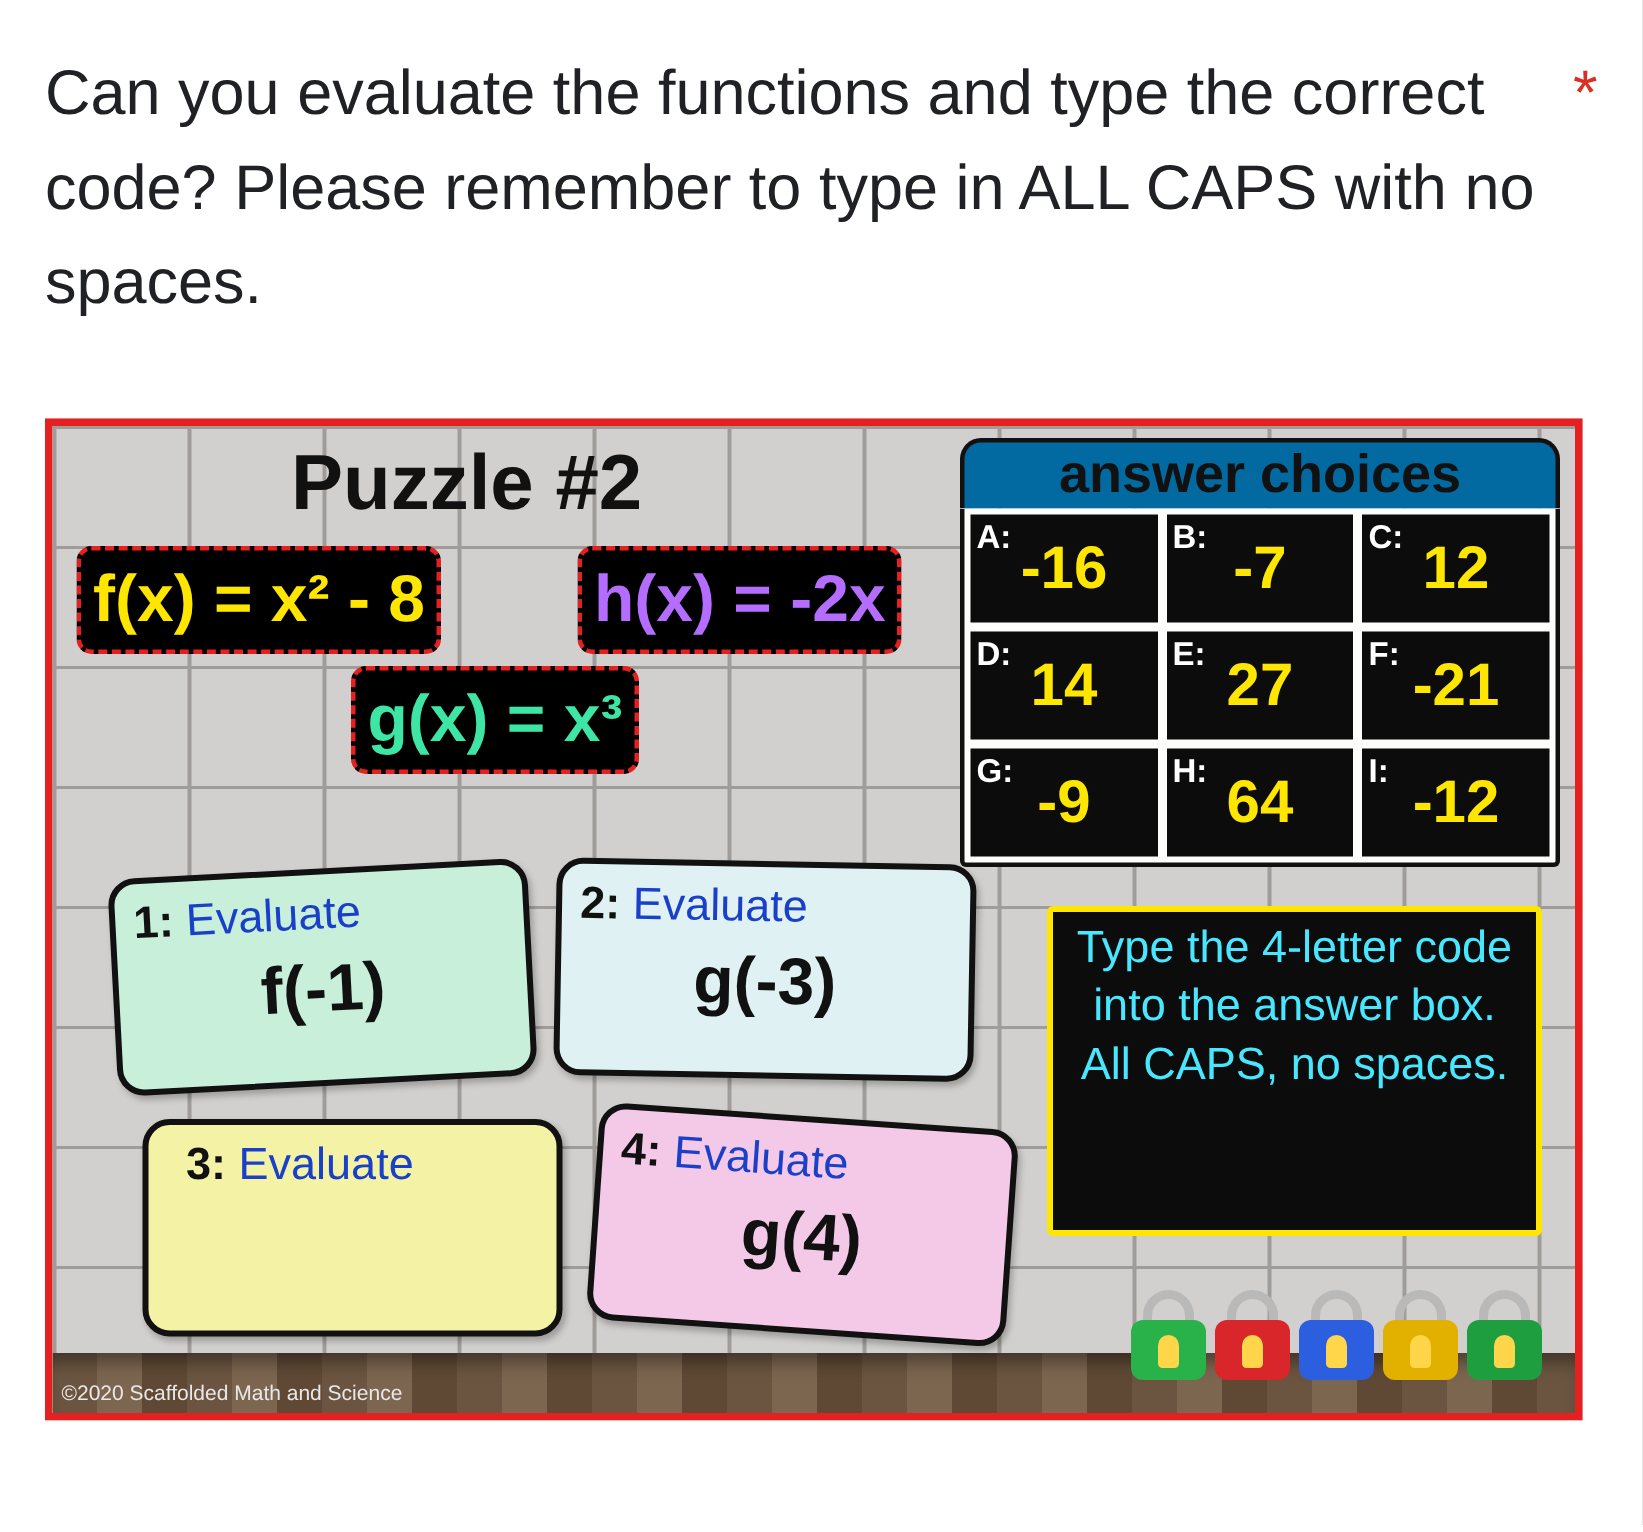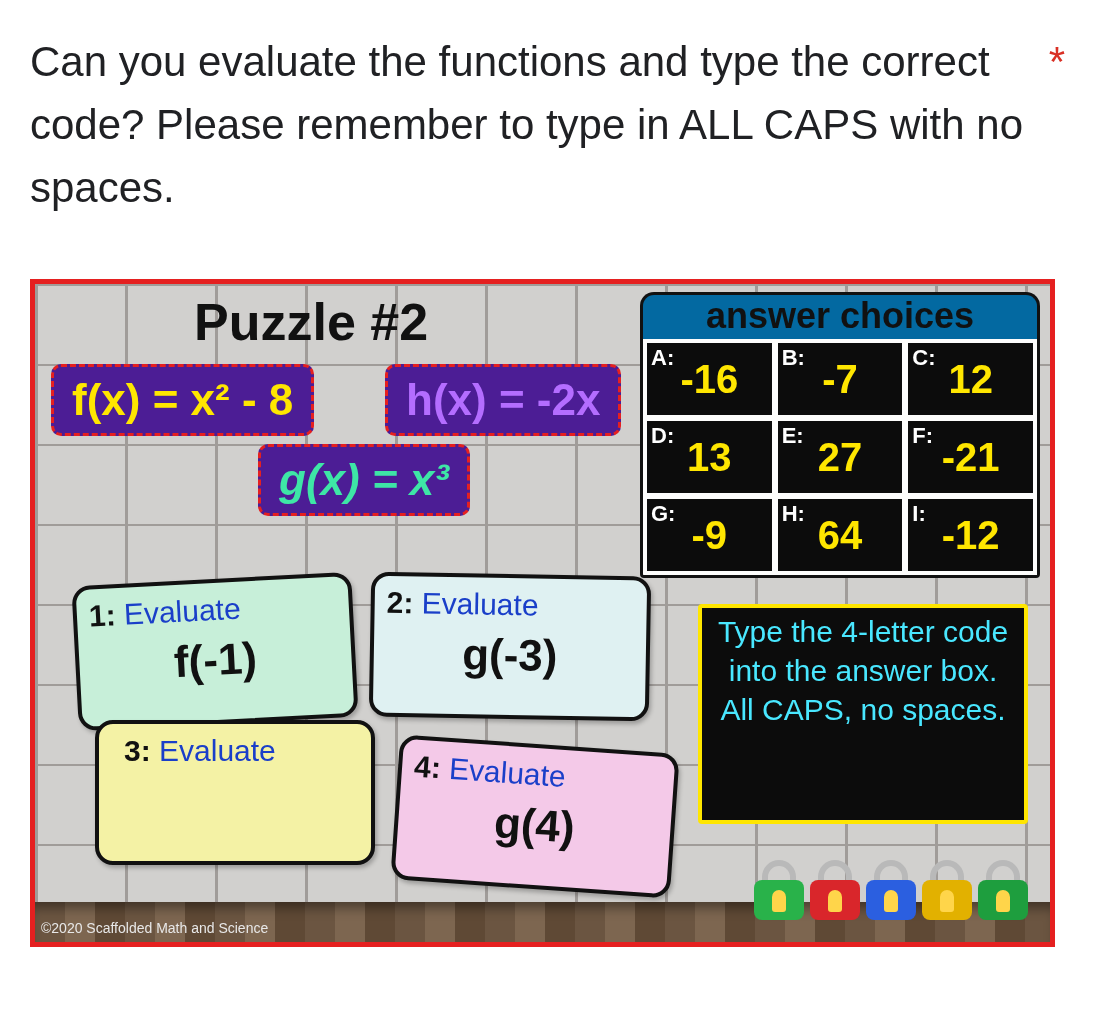--- a/index.html
+++ b/index.html
@@ -80,24 +80,24 @@
     font-weight: 900;
     font-size: 52px;
     color: #111;
     z-index: 10;
     margin-left: 29px;
   }
 
   
   .func-box {
     position: absolute;
-    background: #4c1d95;
+    background: #000000;
     border: 3px dashed #e52020;
     border-radius: 10px;
-    padding: 8px 18px;
+    padding: 8px 8px;
     font-family: "Arial Black", sans-serif;
     font-weight: 900;
     font-size: 44px;
     z-index: 5;
     white-space: nowrap;
   }
   .fx-y { color: #ffe600; }
   .fx-p { color: #b46dff; }
   .fx-g { color: #3ee6a6; }
 
@@ -262,40 +262,40 @@
 </div>
 
 <div class="puzzle-frame">
   <div class="brick-wall"></div>
   <div class="floor"></div>
 
   <div class="puzzle-title">Puzzle #2</div>
 
   <div class="func-box fx-y" style="top:80px;left:16px;">f(x) = x² - 8</div>
   <div class="func-box fx-p" style="top:80px;left:350px;">h(x) = -2x</div>
-  <div class="func-box fx-g" style="top:160px;left:223px;font-style:italic;">g(x) = x³</div>
+  <div class="func-box fx-g" style="top:160px;left:199px;">g(x) = x³</div>
 
   <div class="answer-choices">
     <div class="ac-header">answer choices</div>
     <div class="ac-grid">
       <div class="ac-cell">
           <span class="letter">A:</span>
           <span>-16</span>
         </div>
       <div class="ac-cell">
           <span class="letter">B:</span>
           <span>-7</span>
         </div>
       <div class="ac-cell">
           <span class="letter">C:</span>
           <span>12</span>
         </div>
       <div class="ac-cell">
           <span class="letter">D:</span>
-          <span>13</span>
+          <span>14</span>
         </div>
       <div class="ac-cell">
           <span class="letter">E:</span>
           <span>27</span>
         </div>
       <div class="ac-cell">
           <span class="letter">F:</span>
           <span>-21</span>
         </div>
       <div class="ac-cell">
@@ -314,21 +314,21 @@
   </div>
 
   <div class="card c-green" style="top:295px;left:40px;transform:rotate(-3deg);">
     <div class="label"><span class="num">1:</span><span> Evaluate</span></div>
     <div class="expr">f(-1)</div>
   </div>
   <div class="card c-blue" style="top:290px;left:335px;transform:rotate(1deg);">
     <div class="label"><span class="num">2:</span><span> Evaluate</span></div>
     <div class="expr">g(-3)</div>
   </div>
-  <div class="card c-yellow" style="top:436px;left:60px;transform:rotate(0deg);padding-left:25px;">
+  <div class="card c-yellow" style="top:462px;left:60px;transform:rotate(0deg);padding-left:25px;">
     <div class="label"><span class="num">3:</span><span> Evaluate</span></div>
   </div>
   <div class="card c-pink" style="top:460px;left:360px;transform:rotate(4deg);">
     <div class="label"><span class="num">4:</span><span> Evaluate</span></div>
     <div class="expr">g(4)</div>
   </div>
 
   <div class="instr">Type the 4-letter code into the answer box. All CAPS, no spaces.</div>
 
   <div class="locks">

